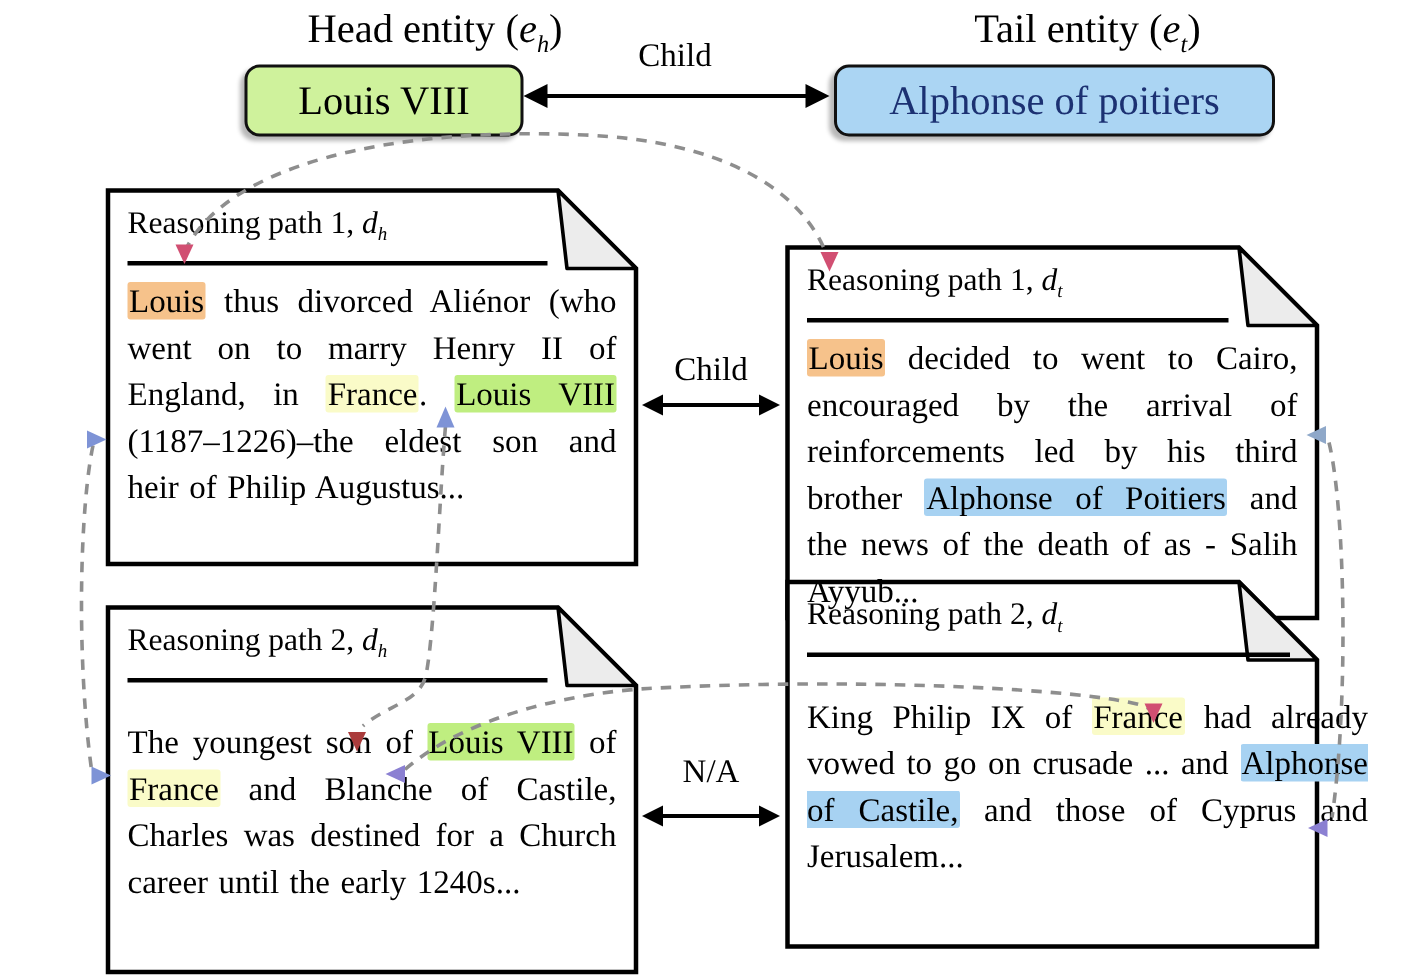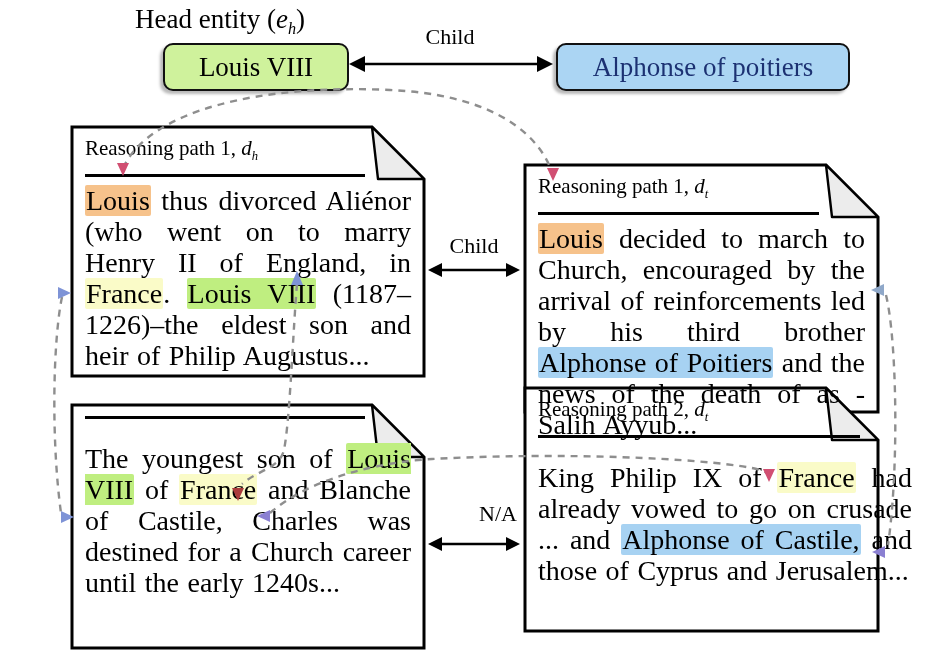--- a/index.html
+++ b/index.html
@@ -1,44 +1,44 @@
 <!DOCTYPE html>
 <html style="--highlight-orange: #f6c28b; --highlight-yellow: #fafbc8; --highlight-green: #bfee80; --highlight-blue: #a7d2f2; --head-box-fill: #cff29c; --tail-box-fill: #abd5f3; --tail-box-text: #1c3172; --dashed-link: #8e8e8e; --arrow-pink: #d14f72; --arrow-blue: #7e93d6; --arrow-purple: #8b80d2; --arrow-darkred: #aa3c3c; --arrow-slate: #8fa8c9;"><head>
 <meta charset="utf-8">
 <style>
   html,body{margin:0;padding:0;background:#fff;}
   #canvas{
     position:relative;width:945px;height:652px;background:#fff;overflow:hidden;
     font-family:"Liberation Serif","DejaVu Serif",serif;color:#000;
   }
   
-  .entity-caption{position:absolute;font-size:27px;}
+  .entity-caption{position:absolute;font-size:27px;text-align:center;}
   .entity-caption i{font-style:italic;}
   .entity-caption sub, .doc-title sub{font-size:0.6em;font-style:italic;}
   .entity-box{
     position:absolute;height:44px;border:2.5px solid #111;border-radius:10px;
     display:flex;align-items:center;justify-content:center;font-size:27px;
     box-shadow:-3px 3px 3px rgba(0,0,0,0.28);
   }
   #head-box{left:163px;top:43px;width:182px;background:var(--head-box-fill);}
   #tail-box{left:556px;top:43px;width:290px;background:var(--tail-box-fill);color:var(--tail-box-text);}
   
   .rel-label{position:absolute;font-size:22px;text-align:center;}
   #rel-top{left:395px;top:24px;width:110px;}
   #rel-mid1{left:424px;top:233px;width:100px;}
-  #rel-mid2{left:448px;top:501px;width:100px;}
+  #rel-mid2{left:424px;top:501px;width:100px;}
   
   .doc{position:absolute;}
   .doc > svg.doc-frame{position:absolute;left:0;top:0;}
   .doc-inner{position:relative;z-index:1;padding:9px 15px 0 15px;}
   .doc-title{font-size:21px;line-height:28px;}
   .doc-title i{font-style:italic;}
   .doc-rule{width:86%;height:2.5px;background:#000;margin:4px 0 0 0;}
   .doc-body{
-    font-size:28px;line-height:31px;text-align:justify;text-align-last:left;
+    font-size:22px;line-height:31px;text-align:justify;text-align-last:left;
     word-spacing:1.5px;margin-top:8px;font-family:Liberation Serif, serif;
   }
   .doc-body.spaced{margin-top:24px;}
   .hl{padding:0 1px;border-radius:2px;}
   .hl-orange{background:var(--highlight-orange);}
   .hl-yellow{background:var(--highlight-yellow);}
   .hl-green{background:var(--highlight-green);}
   .hl-blue{background:var(--highlight-blue);}
   
   #overlay{position:absolute;left:0;top:0;z-index:5;pointer-events:none;}
@@ -53,20 +53,21 @@
   .flap{fill:#ececec;stroke:#000;stroke-width:2.4;stroke-linejoin:round;}
   .frame-path{fill:#fff;stroke:#000;stroke-width:3;stroke-linejoin:miter;}
 </style>
 </head>
 <body>
 
 <div id="canvas">
 
   <div class="entity-caption" style="left:135px;top:4px;width:310px;"><span>Head entity (</span><i>e</i><sub>h</sub><span>)</span></div>
 
+  <div class="entity-caption" style="left:575px;top:4px;width:300px;"><span>Tail entity (</span><i>e</i><sub>t</sub><span>)</span></div>
 
   <div class="entity-box" id="head-box">
       <span>Louis VIII</span>
     </div>
   <div class="entity-box" id="tail-box">
       <span>Alphonse of poitiers</span>
     </div>
 
   <div class="rel-label" id="rel-top">Child</div>
   <div class="rel-label" id="rel-mid1">Child</div>
@@ -85,30 +86,31 @@
   </div>
 
   <div class="doc" style="left:523px;top:127px;width:357px;height:251px;margin-top:36px;">
     <svg class="doc-frame" width="357" height="251" viewBox="0 0 357 251">
       <path class="frame-path" d="M2,2 H303 L355,54 V249 H2 Z"></path>
       <polygon class="flap" points="303,2 355,54 309,54"></polygon>
     </svg>
     <div class="doc-inner">
       <div class="doc-title"><span>Reasoning path 1, </span><i>d</i><sub>t</sub></div>
       <div class="doc-rule"></div>
-      <div class="doc-body"><span class="hl hl-orange">Louis</span><span> decided to march to Church, encouraged by the arrival of reinforcements led by his third brother </span><span class="hl hl-blue">Alphonse of Poitiers</span><span> and the news of the death of as - Salih Ayyub...</span></div>
+      <div class="doc-body"><span class="hl hl-orange">Louis</span><span> decided to went to Cairo, encouraged by the arrival of reinforcements led by his third brother </span><span class="hl hl-blue">Alphonse of Poitiers</span><span> and the news of the death of as - Salih Ayyub...</span></div>
     </div>
   </div>
 
   <div class="doc" style="left:70px;top:403px;width:356px;height:247px;">
     <svg class="doc-frame" width="356" height="247" viewBox="0 0 356 247">
       <path class="frame-path" d="M2,2 H302 L354,54 V245 H2 Z"></path>
       <polygon class="flap" points="302,2 354,54 308,54"></polygon>
     </svg>
     <div class="doc-inner">
+      <div class="doc-title"><span>Reasoning path 2, </span><i>d</i><sub>h</sub></div>
       <div class="doc-rule"></div>
       <div class="doc-body spaced"><span>The youngest son of </span><span class="hl hl-green">Louis VIII</span><span> of </span><span class="hl hl-yellow">France</span><span> and Blanche of Castile, Charles was destined for a Church career until the early 1240s...</span></div>
     </div>
   </div>
 
   <div class="doc" style="left:523px;top:386px;width:404px;height:247px;">
     <svg class="doc-frame" width="357" height="247" viewBox="0 0 357 247">
       <path class="frame-path" d="M2,2 H303 L355,54 V245 H2 Z"></path>
       <polygon class="flap" points="303,2 355,54 309,54"></polygon>
     </svg>

